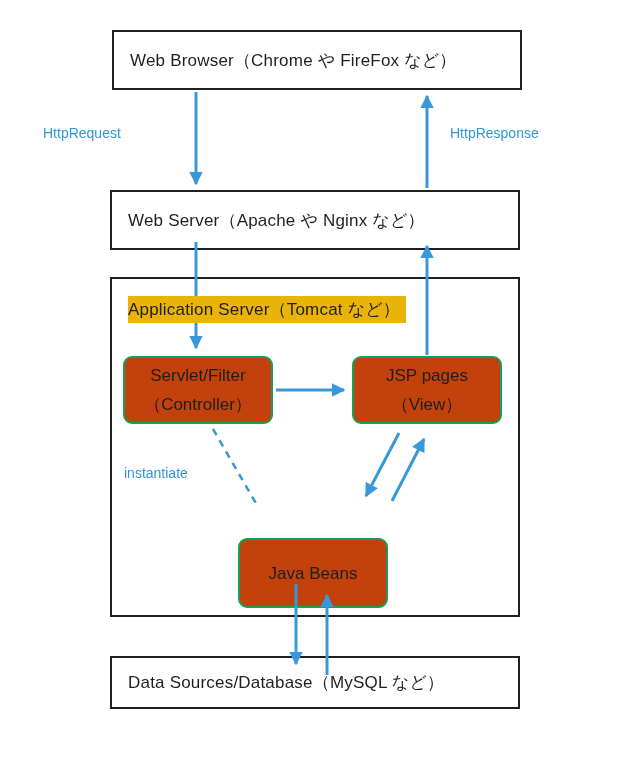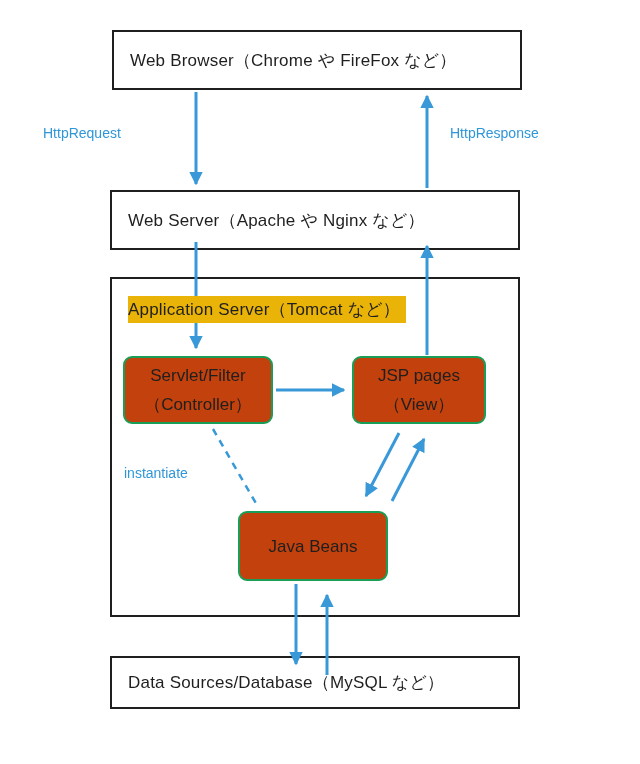--- a/index.html
+++ b/index.html
@@ -30,22 +30,22 @@
     position:absolute;left:128px;top:296px;font-size:17px;letter-spacing:.2px;
     background:#eab308;padding:2px 6px 2px 0;white-space:nowrap;z-index:3;
   }
   .mvc-box{
     position:absolute;background:#c2410c;border:2px solid var(--mvc-green);
     border-radius:9px;box-sizing:border-box;z-index:1;
     display:flex;flex-direction:column;align-items:center;justify-content:center;
     font-size:17px;line-height:29px;text-align:center;white-space:nowrap;
   }
   #box-servlet{left:123px;top:356px;width:150px;height:68px;}
-  #box-jsp{left:352px;top:356px;width:134px;height:68px;}
-  #box-beans{left:238px;top:511px;width:150px;height:70px;}
+  #box-jsp{left:352px;top:356px;width:150px;height:68px;}
+  #box-beans{left:238px;top:538px;width:150px;height:70px;}
   .flow-label{
     position:absolute;font-size:14px;color:var(--label-blue);white-space:nowrap;z-index:3;
   }
   #label-http-request{left:43px;top:125px;}
   #label-http-response{left:450px;top:125px;}
   #label-instantiate{left:124px;top:465px;}
   svg.arrow-layer{
     position:absolute;left:0;top:0;z-index:2;pointer-events:none;
   }
   svg.arrow-layer line{stroke:var(--arrow-blue);stroke-width:3;}

